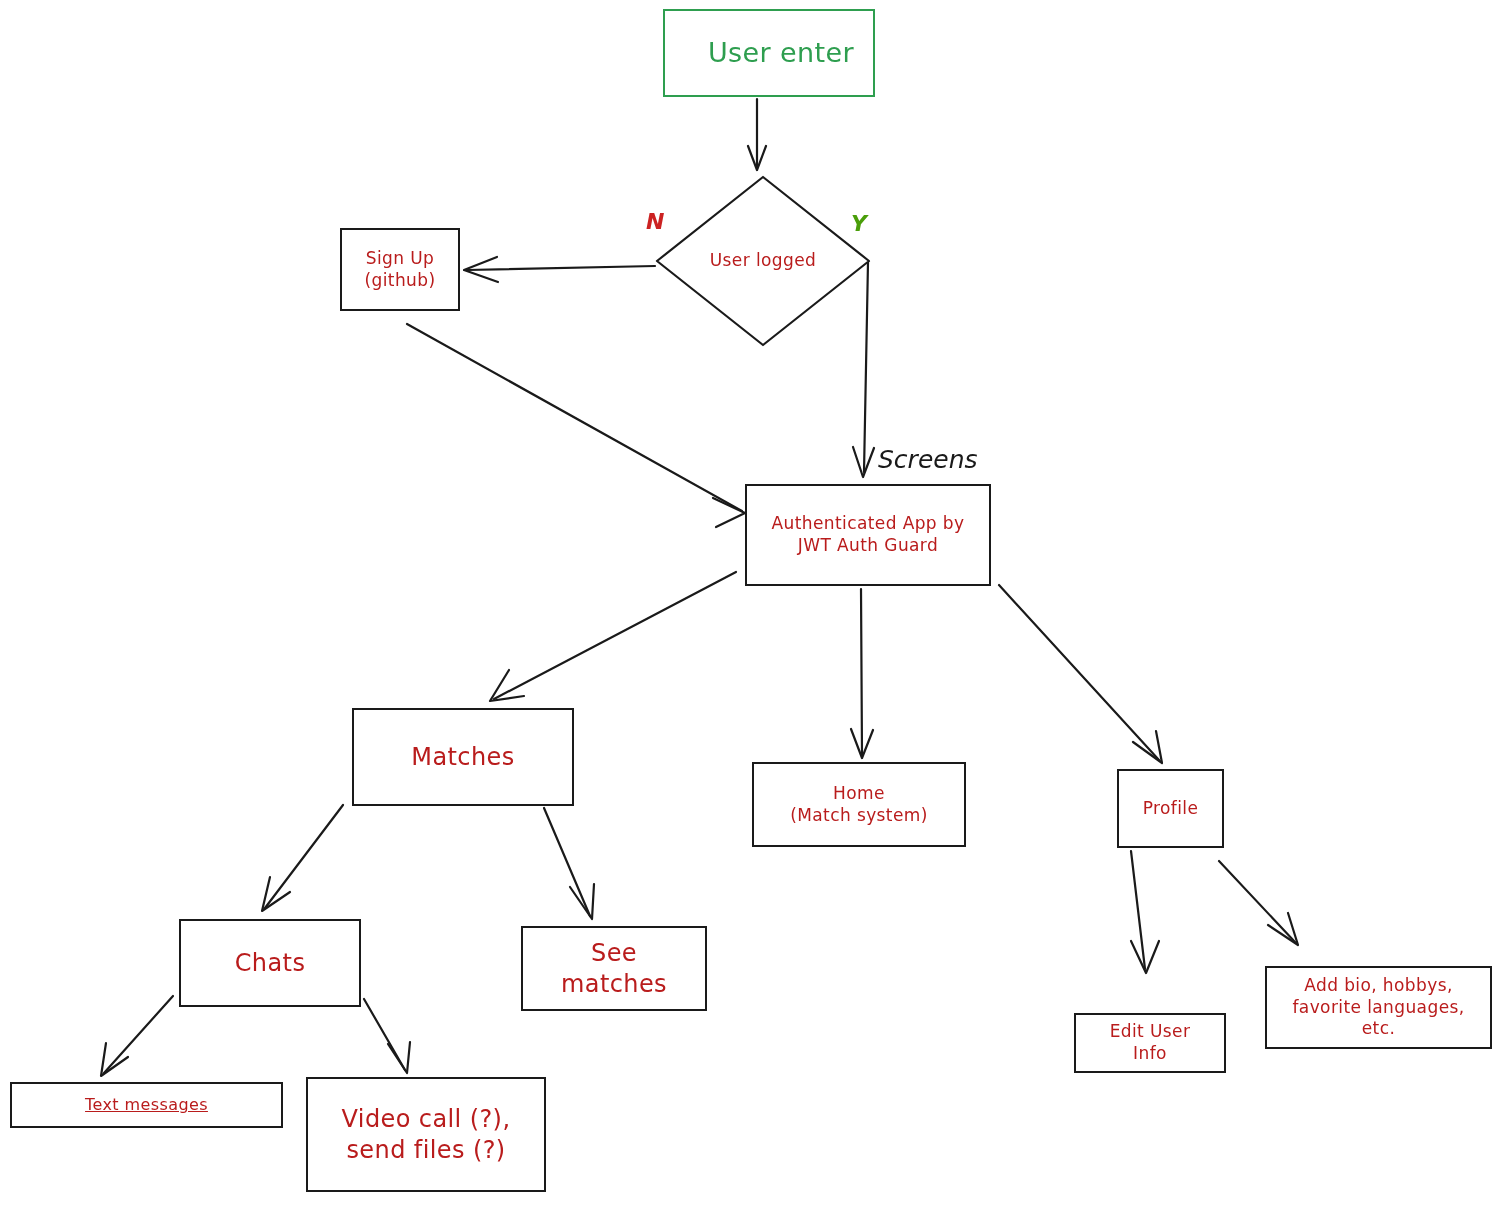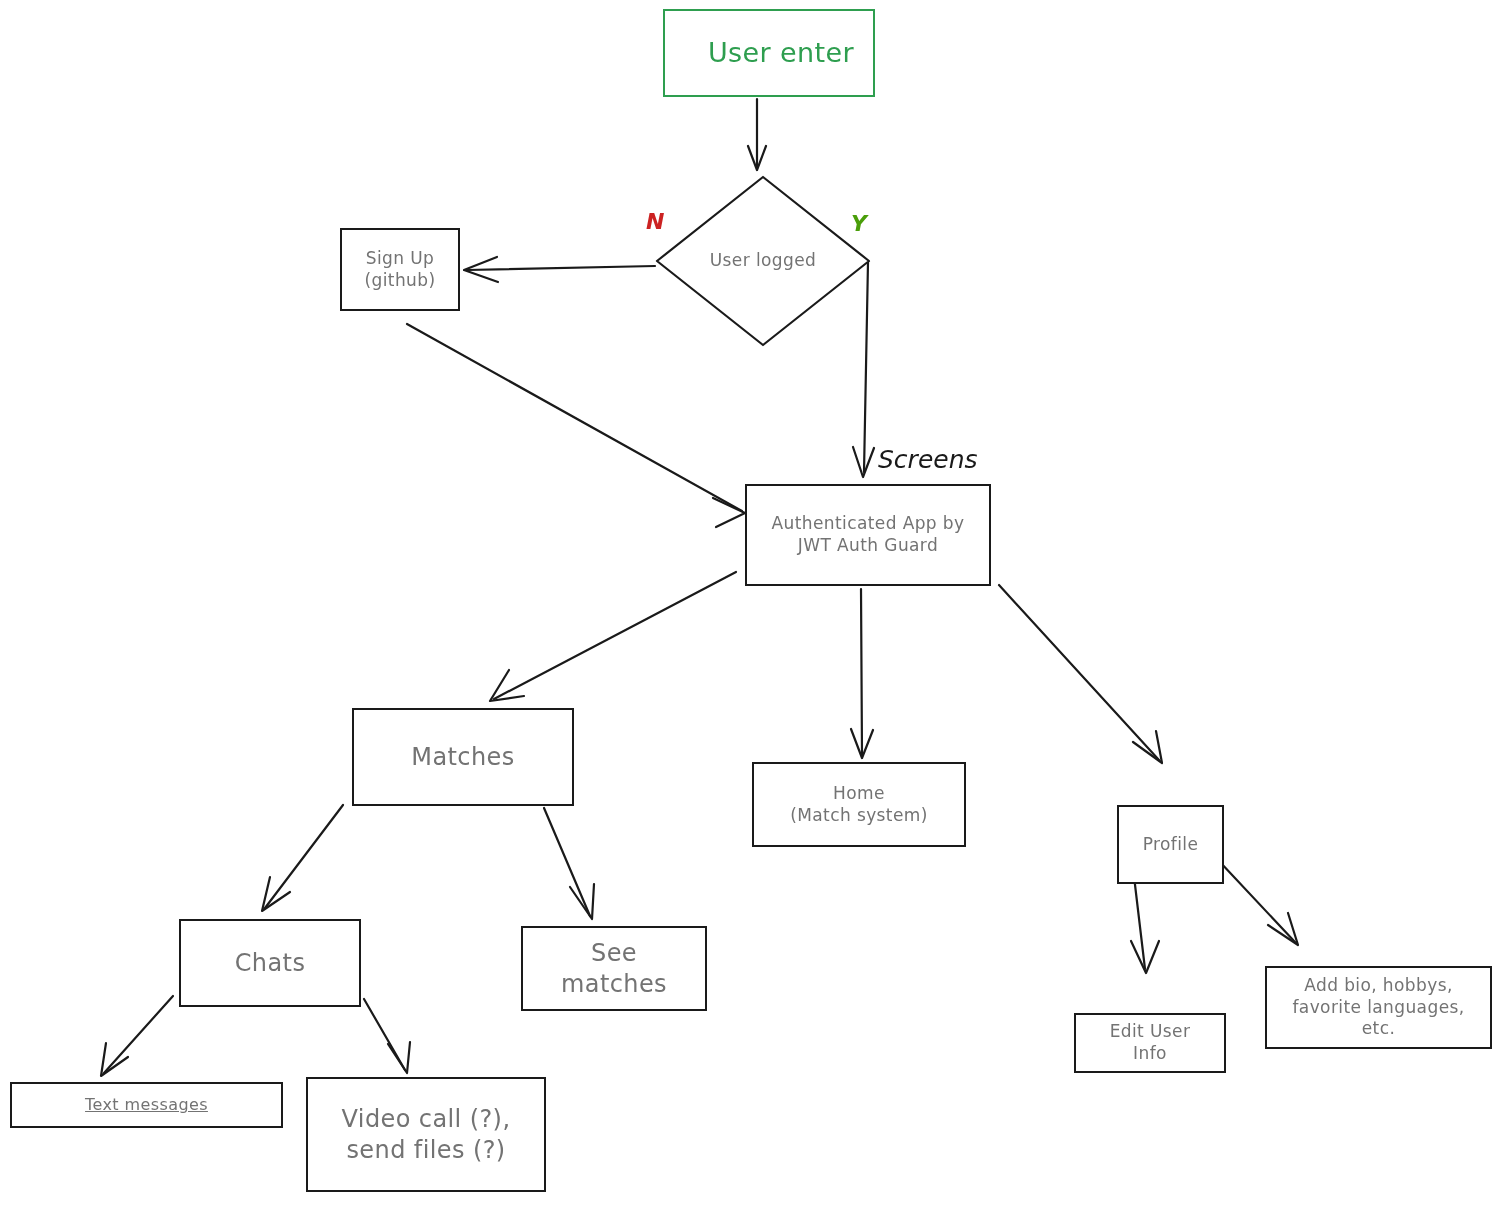--- a/index.html
+++ b/index.html
@@ -27,21 +27,21 @@
   }
   .node {
     position: absolute;
     box-sizing: border-box;
     display: flex;
     align-items: center;
     justify-content: center;
     text-align: center;
     background: #ffffff;
     border: 2.2px solid #1a1a1a;
-    color: #737373;
+    color: #b91c1c;
     font-family: "DejaVu Sans", sans-serif;
     line-height: 1.28;
     letter-spacing: 0.4px;
     z-index: 3;
   }
   .node .txt {
     white-space: pre-line;
     padding: 0 6px;
   }
   .node.start {
@@ -167,21 +167,21 @@
         <span class="txt">Authenticated App by
 JWT Auth Guard</span>
       </div>
       <div class="node" style="left: 352px; top: 708px; width: 222px; height: 98px; font-size: 24px;">
         <span class="txt">Matches</span>
       </div>
       <div class="node" style="left: 752px; top: 762px; width: 214px; height: 85px; font-size: 17px;">
         <span class="txt">Home
 (Match system)</span>
       </div>
-      <div class="node" style="left: 1117px; top: 769px; width: 107px; height: 79px; font-size: 17px; margin-top: 36px;">
+      <div class="node" style="left: 1117px; top: 769px; width: 107px; height: 79px; font-size: 17px;">
         <span class="txt">Profile</span>
       </div>
       <div class="node" style="left: 179px; top: 919px; width: 182px; height: 88px; font-size: 24px;">
         <span class="txt">Chats</span>
       </div>
       <div class="node" style="left: 521px; top: 926px; width: 186px; height: 85px; font-size: 24px;">
         <span class="txt">See
 matches</span>
       </div>
       <div class="node" style="left: 1074px; top: 977px; width: 152px; height: 60px; font-size: 17px; margin-top: 36px;">

